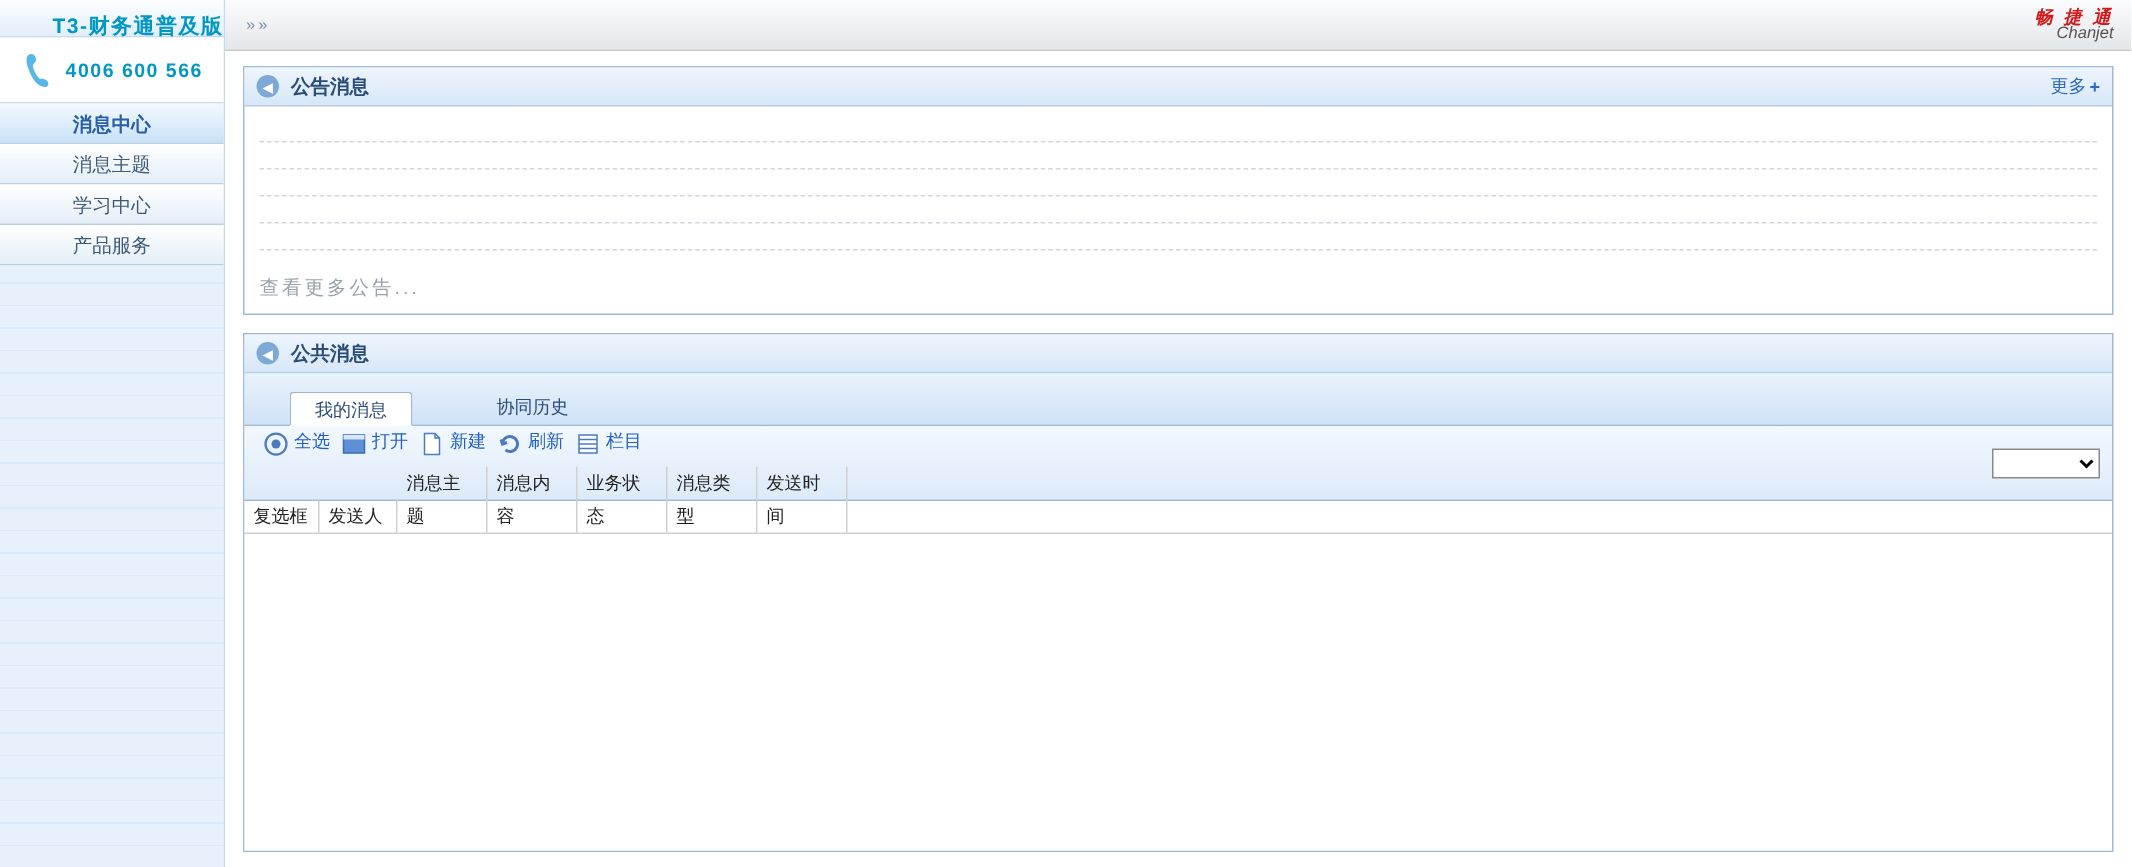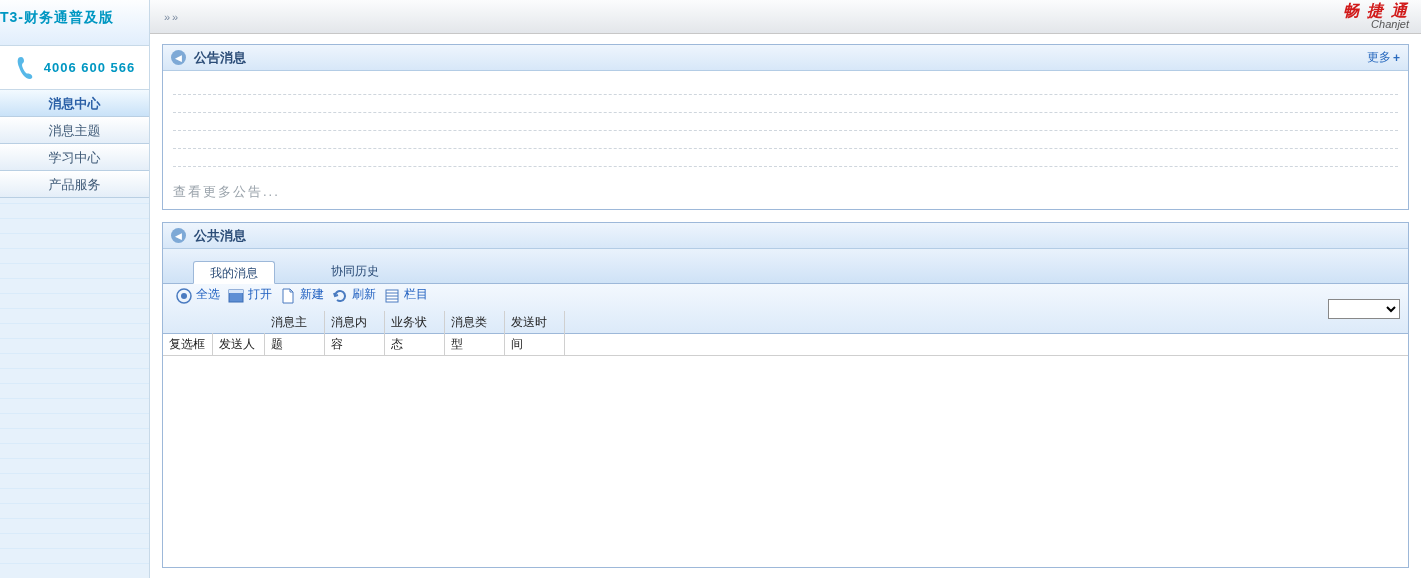--- a/index.html
+++ b/index.html
@@ -1,37 +1,37 @@
 <!DOCTYPE html>
 <html><head>
 <meta charset="utf-8">
 <style>
   * { box-sizing: border-box; margin: 0; padding: 0; }
   html, body { width: 1421px; height: 578px; font-family: "Microsoft YaHei", Arial, sans-serif; font-size: 12px; color: #333; background: #fff; overflow: hidden; }
   .root { display: flex; width: 100%; height: 100%; }
 
   
   .sidebar { width: 150px; flex: 0 0 150px; background: linear-gradient(#f5fbff, #eaf4fb); border-right: 1px solid #c7d9e8; display: flex; flex-direction: column; }
-  .product-title { height: 46px; line-height: 34px; text-align: left; font-weight: bold; color: #0097c2; font-size: 14px; background: linear-gradient(#fdfeff, #e1eefc); border-bottom: 1px solid #c7d9e8; letter-spacing: 1px; white-space: nowrap; }
+  .product-title { height: 25px; line-height: 34px; text-align: right; font-weight: bold; color: #0097c2; font-size: 14px; background: linear-gradient(#fdfeff, #e1eefc); border-bottom: 1px solid #c7d9e8; letter-spacing: 1px; white-space: nowrap; }
   .phone-row { height: 44px; display: flex; align-items: center; justify-content: center; gap: 8px; background: #fff; border-bottom: 1px solid #c7d9e8; }
   .phone-row .phone-icon { width: 22px; height: 28px; display: flex; align-items: center; justify-content: center; }
   .phone-row .phone-num { color: #0097c2; font-weight: bold; font-size: 13px; letter-spacing: 1px; }
   .nav-item { height: 27px; line-height: 27px; text-align: center; color: #3f5a77; font-size: 13px; background: linear-gradient(#ffffff, #e4eef8); border-bottom: 1px solid #b9cfe3; cursor: pointer; }
   .nav-item.active { color: #2a5fa6; background: linear-gradient(#f3faff, #c9e2f8); font-weight: bold; }
   .sidebar-texture { flex: 1; background:
     repeating-linear-gradient(0deg, #e6f1fb 0 14px, #d9ebfa 14px 15px),
     repeating-linear-gradient(90deg, #e6f1fb 0 14px, #d9ebfa 14px 15px);
   }
 
   
   .main { flex: 1; display: flex; flex-direction: column; background: #fff; }
   .topbar { height: 34px; background: linear-gradient(#fbfcfd, #e3e6ea); border-bottom: 1px solid #c7c7c7; display: flex; align-items: center; justify-content: space-between; padding: 0 12px 0 14px; }
   .topbar-left { color: #7a8aa0; font-size: 11px; letter-spacing: 2px; }
   .brand { text-align: right; line-height: 1; }
-  .brand-cn { color: #d11b1b; font-weight: bold; font-size: 16px; font-style: italic; letter-spacing: 2px; font-family: Liberation Serif, serif; }
+  .brand-cn { color: #d11b1b; font-weight: bold; font-size: 12px; font-style: italic; letter-spacing: 2px; }
   .brand-en { color: #555; font-size: 11px; font-style: italic; }
 
   .content { flex: 1; padding: 10px 12px; display: flex; flex-direction: column; gap: 12px; overflow: hidden; }
 
   .panel { border: 1px solid #9db8d9; background: #fff; }
   .panel-header { height: 26px; background: linear-gradient(#eef5fd, #d7e7f8); border-bottom: 1px solid #b3cce5; display: flex; align-items: center; padding: 0 8px; }
   .collapse-icon { width: 15px; height: 15px; border-radius: 50%; background: #7ea9d6; display: inline-flex; align-items: center; justify-content: center; color: #fff; font-size: 9px; margin-right: 8px; }
   .panel-title { color: #2b4c77; font-weight: bold; font-size: 13px; }
   .panel-header .spacer { flex: 1; }
   .more-link { color: #2b6bbf; cursor: pointer; display: flex; align-items: center; gap: 2px; font-size: 12px; }

